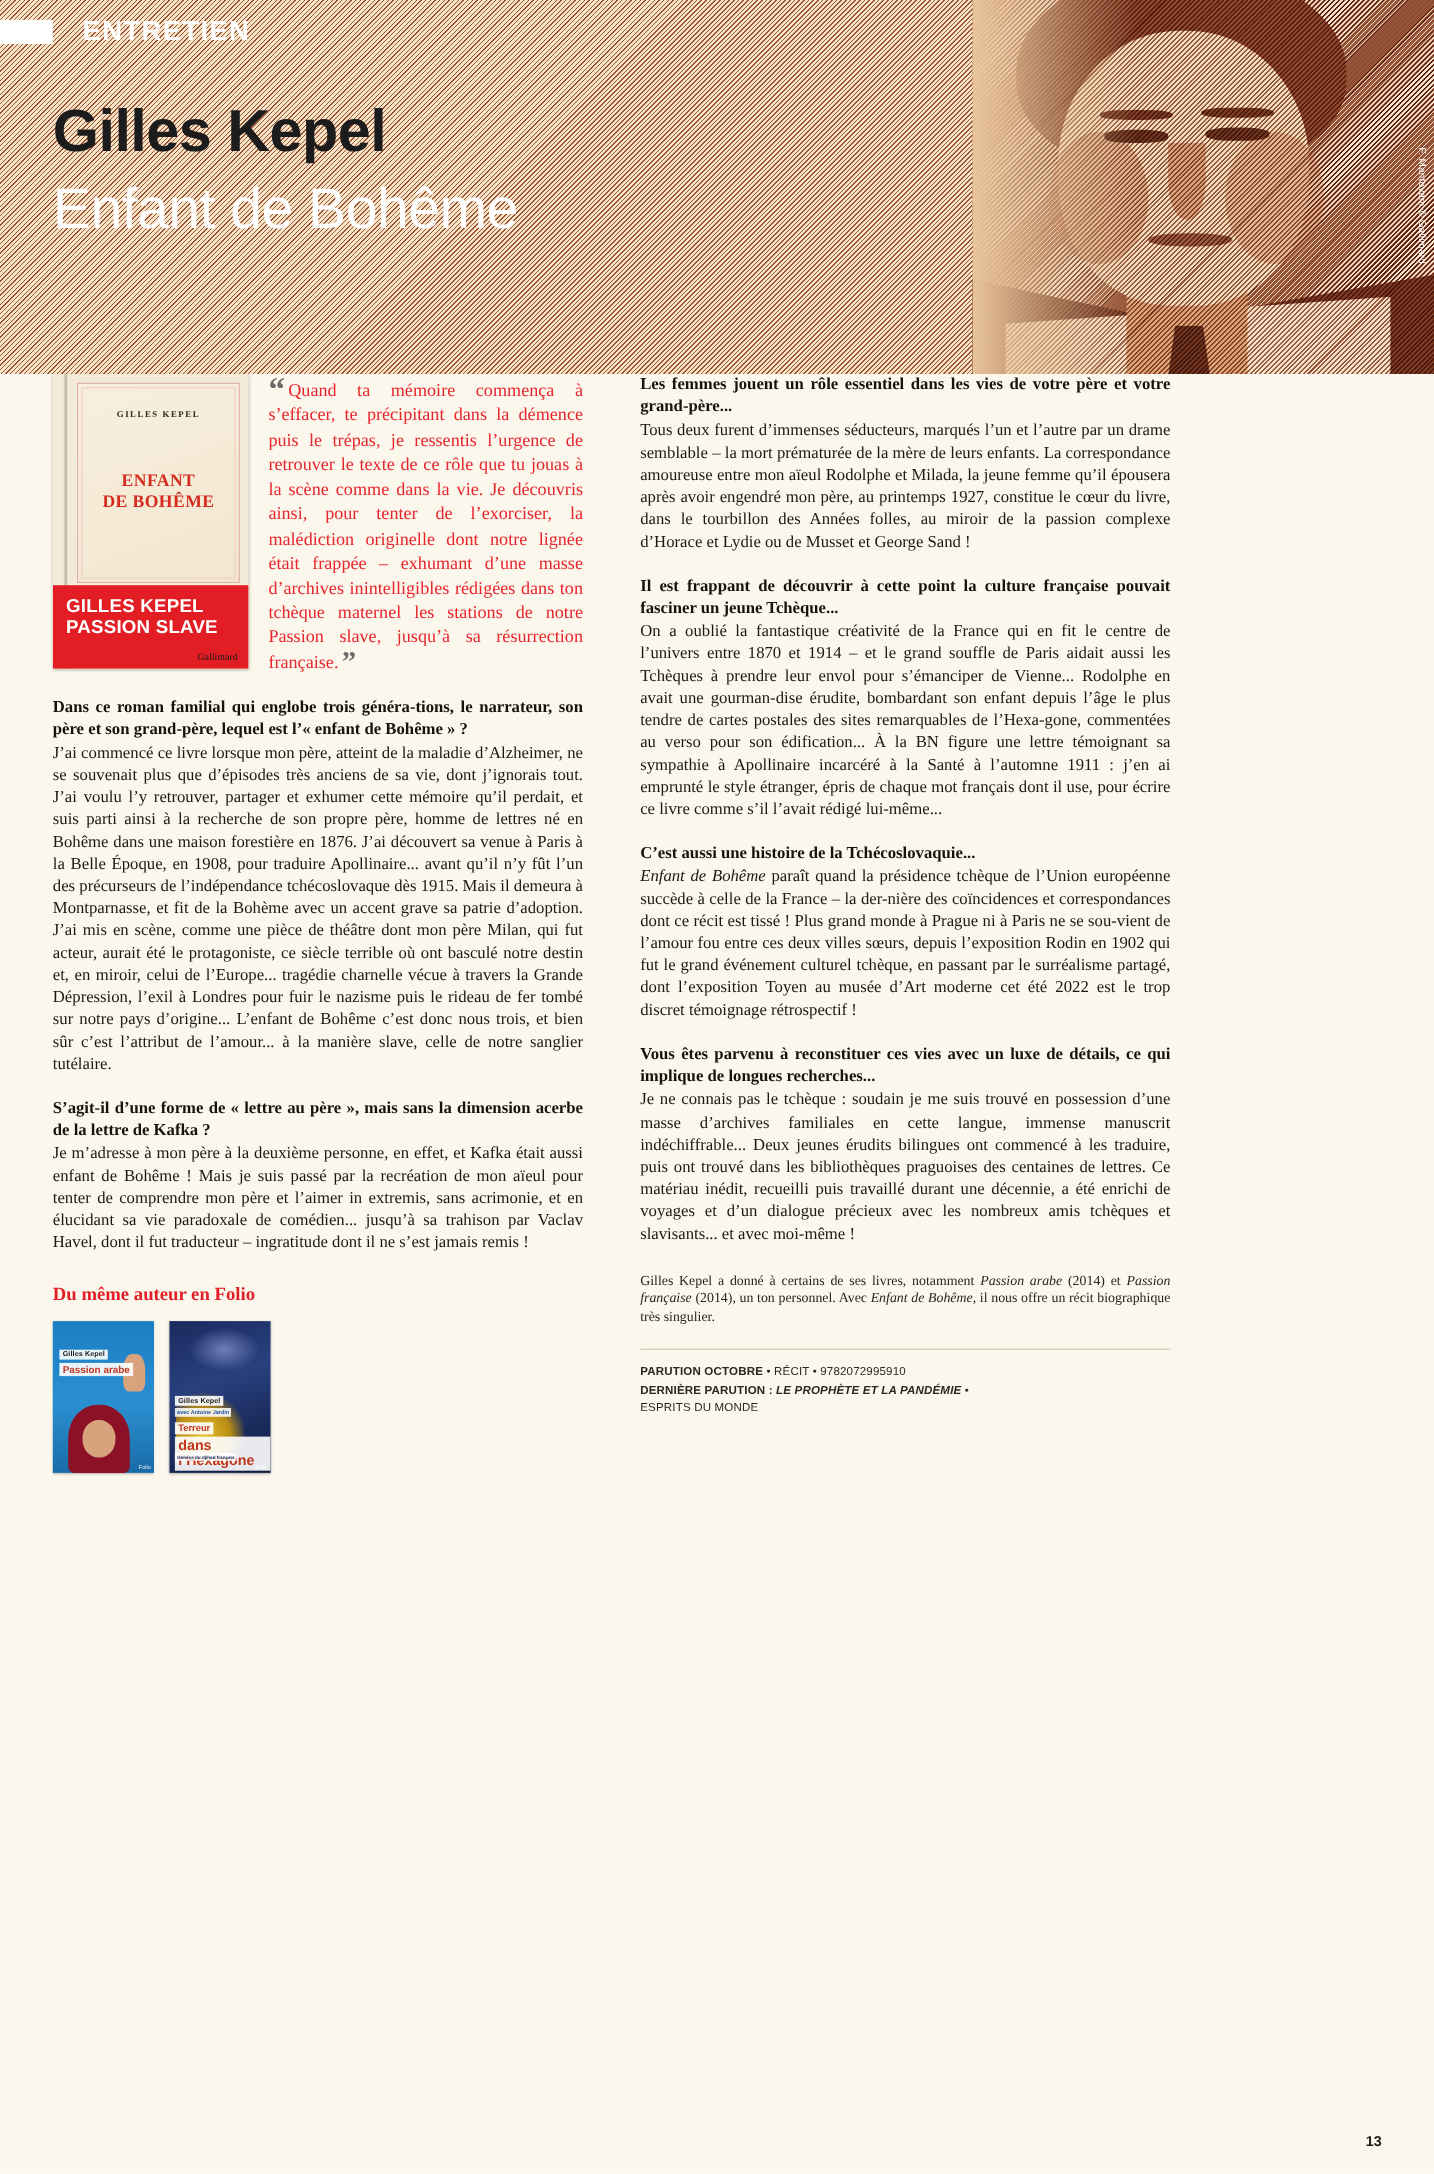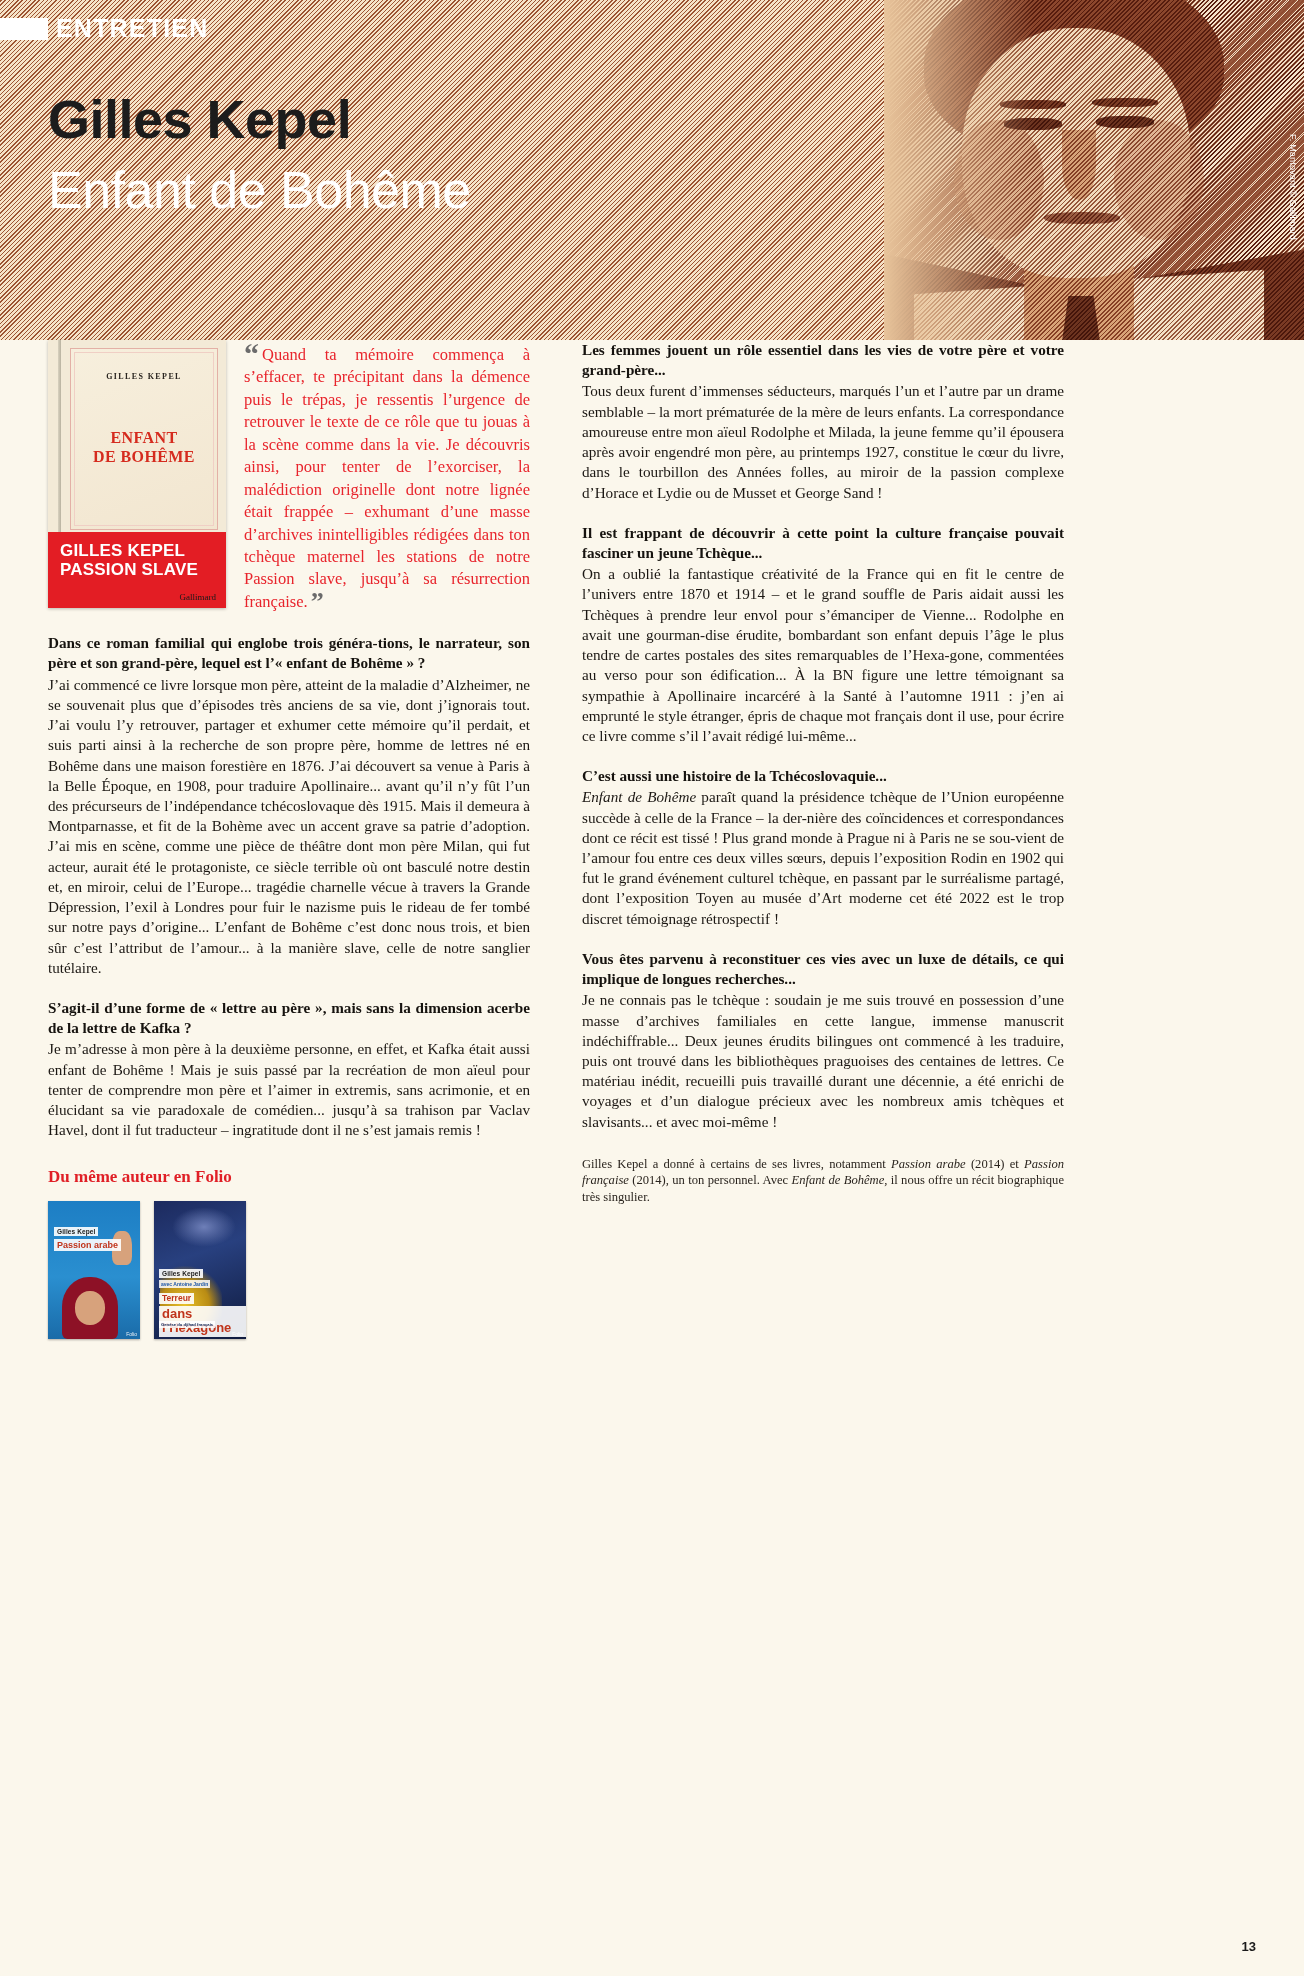--- a/index.html
+++ b/index.html
@@ -87,21 +87,21 @@
         rgba(0,0,0,0) 1.3px, rgba(0,0,0,0) 3.1px);
     mix-blend-mode:multiply;
   }
   .p-fade {
     position:absolute; left:0; top:0; width:150px; height:340px;
     background:linear-gradient(to right, #e8c49b 0%, rgba(232,196,155,0) 100%);
   }
 
   .kicker-row {
     position:absolute; left:0; top:14px;
-    display:flex; align-items:center; gap:8px; z-index:5;
+    display:flex; align-items:center; gap:27px; z-index:5;
   }
   .kicker-block {
     width:48px; height:22px; background:#ffffff;
   }
   .kicker-text {
     font-family:"Liberation Sans", sans-serif;
     font-weight:700;
     font-size:25px;
     letter-spacing:1.2px;
     color:#ffffff;
@@ -468,17 +468,22 @@
       <div class="a">On a oublié la fantastique créativité de la France qui en fit le centre de l’univers entre 1870 et 1914 – et le grand souffle de Paris aidait aussi les Tchèques à prendre leur envol pour s’émanciper de Vienne... Rodolphe en avait une gourman-dise érudite, bombardant son enfant depuis l’âge le plus tendre de cartes postales des sites remarquables de l’Hexa-gone, commentées au verso pour son édification... À la BN figure une lettre témoignant sa sympathie à Apollinaire incarcéré à la Santé à l’automne 1911 : j’en ai emprunté le style étranger, épris de chaque mot français dont il use, pour écrire ce livre comme s’il l’avait rédigé lui-même...</div>
 
       <div class="q">C’est aussi une histoire de la Tchécoslovaquie...</div>
       <div class="a"><em>Enfant de Bohême</em><span> paraît quand la présidence tchèque de l’Union européenne succède à celle de la France – la der-nière des coïncidences et correspondances dont ce récit est tissé ! Plus grand monde à Prague ni à Paris ne se sou-vient de l’amour fou entre ces deux villes sœurs, depuis l’exposition Rodin en 1902 qui fut le grand événement culturel tchèque, en passant par le surréalisme partagé, dont l’exposition Toyen au musée d’Art moderne cet été 2022 est le trop discret témoignage rétrospectif !</span></div>
 
       <div class="q">Vous êtes parvenu à reconstituer ces vies avec un luxe de détails, ce qui implique de longues recherches...</div>
       <div class="a">Je ne connais pas le tchèque : soudain je me suis trouvé en possession d’une masse d’archives familiales en cette langue, immense manuscrit indéchiffrable... Deux jeunes érudits bilingues ont commencé à les traduire, puis ont trouvé dans les bibliothèques praguoises des centaines de lettres. Ce matériau inédit, recueilli puis travaillé durant une décennie, a été enrichi de voyages et d’un dialogue précieux avec les nombreux amis tchèques et slavisants... et avec moi-même !</div>
 
       <div class="note"><span>Gilles Kepel a donné à certains de ses livres, notamment </span><em>Passion arabe</em><span> (2014) et </span><em>Passion française</em><span> (2014), un ton personnel. Avec </span><em>Enfant de Bohême</em><span>, il nous offre un récit biographique très singulier.</span></div>
 
+      <div class="metaline">
+        <div><span class="b">PARUTION OCTOBRE</span><span> • RÉCIT • 9782072995910</span></div>
+        <div><span class="b">DERNIÈRE PARUTION :</span><span class="i"> LE PROPHÈTE ET LA PANDÉMIE</span><span> •</span></div>
+        <div>ESPRITS DU MONDE</div>
+      </div>
     </div>
   </div>
 
   <div class="pagenum">13</div>
 </div>
 
 </body></html>

